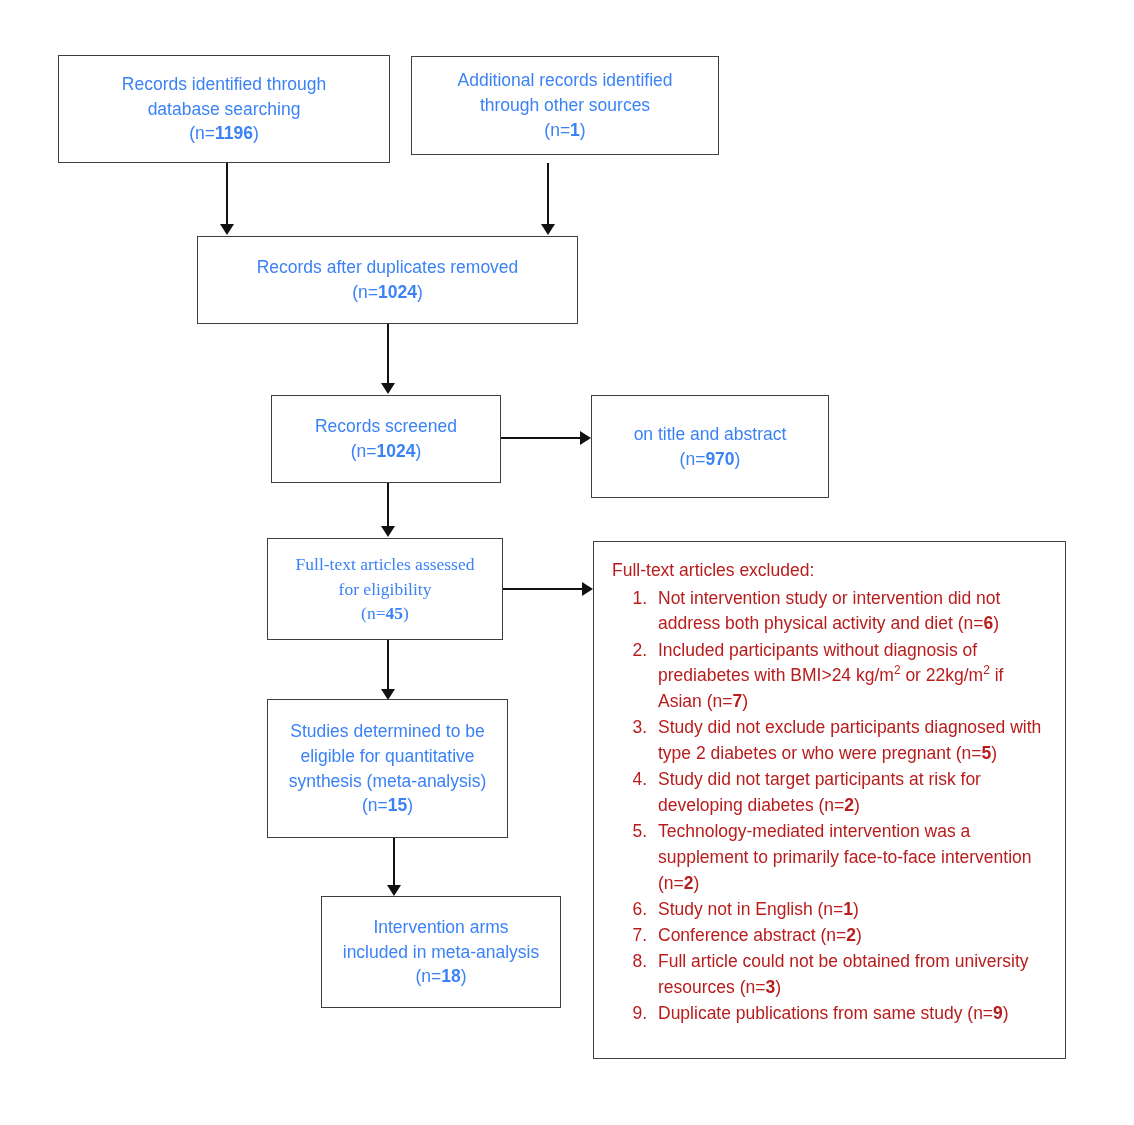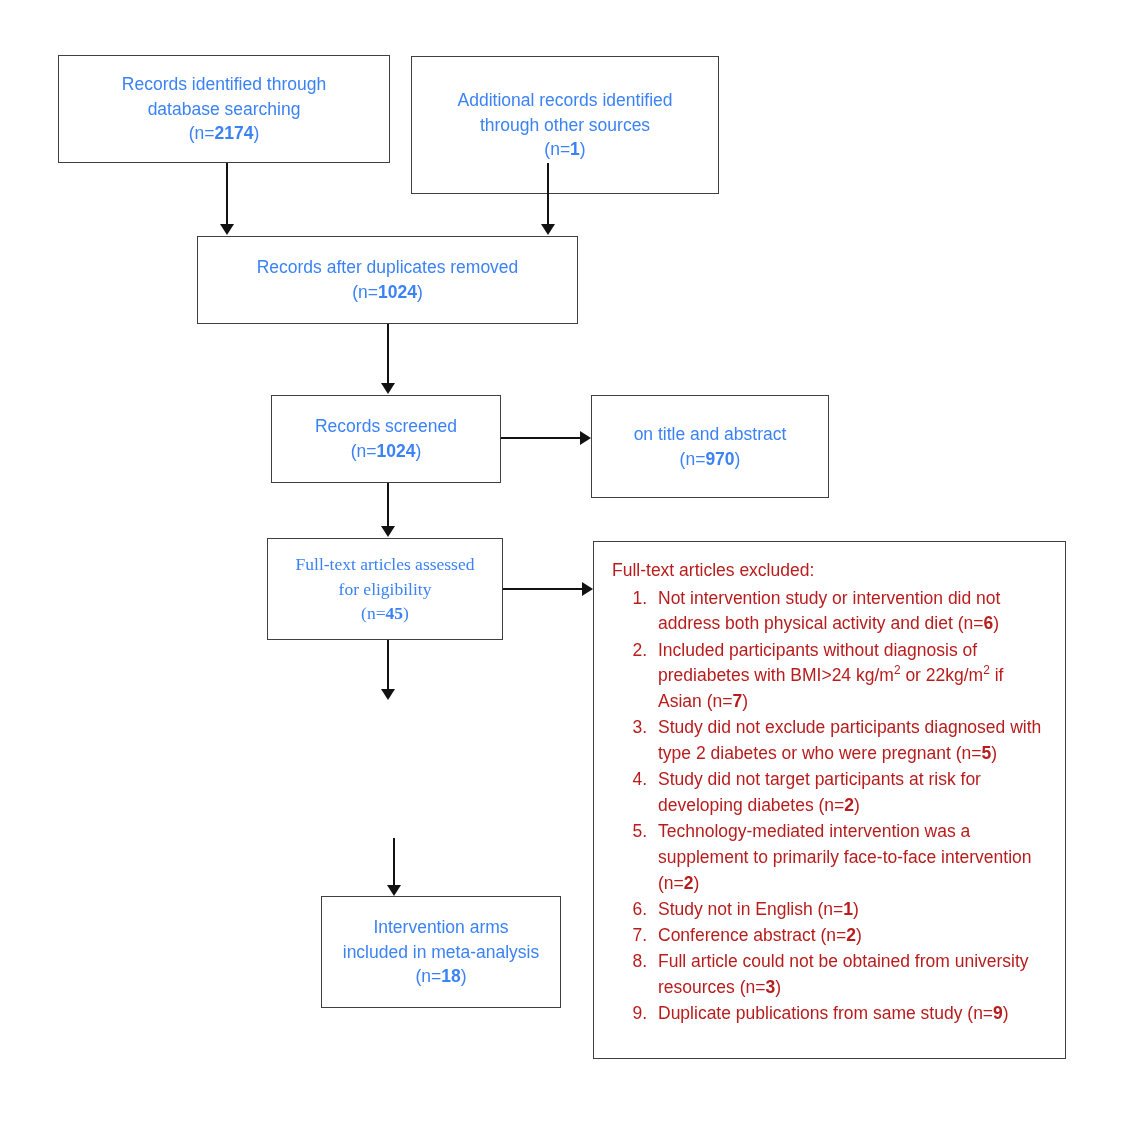--- a/index.html
+++ b/index.html
@@ -90,35 +90,35 @@
     margin: 0 0 0.5px 0;
     padding-left: 6px;
   }
   sup { font-size: 0.68em; vertical-align: super; line-height: 0; }
 </style>
 </head>
 <body>
 
 <div id="canvas">
 
-  <div class="box" style="left:411px; top:56px; width:308px; height:138px;">
+  <div class="box" style="left:411px; top:56px; width:308px; height:99px;">
     <span class="lines">
       <span class="ln">Additional records identified</span>
       <span class="ln">through other sources</span>
       <span class="ln"><span>(n=</span><b>1</b><span>)</span></span>
     </span>
   </div>
 
   <div class="box" style="left:58px; top:55px; width:332px; height:108px; background:transparent; border:1.6px solid #3f3f3f;"></div>
   <div style="position:absolute; left:60px; top:57px; width:328px; height:104px; background:#ffffff;"></div>
   <div class="box" style="left:58px; top:55px; width:332px; height:108px; border:none; background:transparent;">
     <span class="lines">
       <span class="ln">Records identified through</span>
       <span class="ln">database searching</span>
-      <span class="ln"><span>(n=</span><b>2174</b><span>)</span></span>
+      <span class="ln"><span>(n=</span><b>1196</b><span>)</span></span>
     </span>
   </div>
 
   <div class="vline" style="left:226px; top:163px; height:62px;"></div>
   <div class="arrow-down" style="left:219.5px; top:224px;"></div>
 
   <div class="vline" style="left:547px; top:163px; height:62px;"></div>
   <div class="arrow-down" style="left:540.5px; top:224px;"></div>
 
   <div class="box" style="left:197px; top:236px; width:381px; height:88px;">
@@ -173,20 +173,28 @@
       <li><span>Study not in English </span><span>(n=</span><b>1</b><span>)</span></li>
       <li><span>Conference abstract </span><span>(n=</span><b>2</b><span>)</span></li>
       <li><span>Full article could not be obtained from university resources </span><span>(n=</span><b>3</b><span>)</span></li>
       <li><span>Duplicate publications from same study </span><span>(n=</span><b>9</b><span>)</span></li>
     </ol>
   </div>
 
   <div class="vline" style="left:387px; top:640px; height:50px;"></div>
   <div class="arrow-down" style="left:380.5px; top:689px;"></div>
 
+  <div class="box" style="left:267px; top:699px; width:241px; height:139px;">
+    <span class="lines">
+      <span class="ln">Studies determined to be</span>
+      <span class="ln">eligible for quantitative</span>
+      <span class="ln">synthesis (meta-analysis)</span>
+      <span class="ln"><span>(n=</span><b>15</b><span>)</span></span>
+    </span>
+  </div>
 
   <div class="vline" style="left:393px; top:838px; height:48px;"></div>
   <div class="arrow-down" style="left:386.5px; top:885px;"></div>
 
   <div class="box" style="left:277px; top:896px; width:240px; height:112px;margin-left:44px;">
     <span class="lines">
       <span class="ln">Intervention arms</span>
       <span class="ln">included in meta-analysis</span>
       <span class="ln"><span>(n=</span><b>18</b><span>)</span></span>
     </span>

